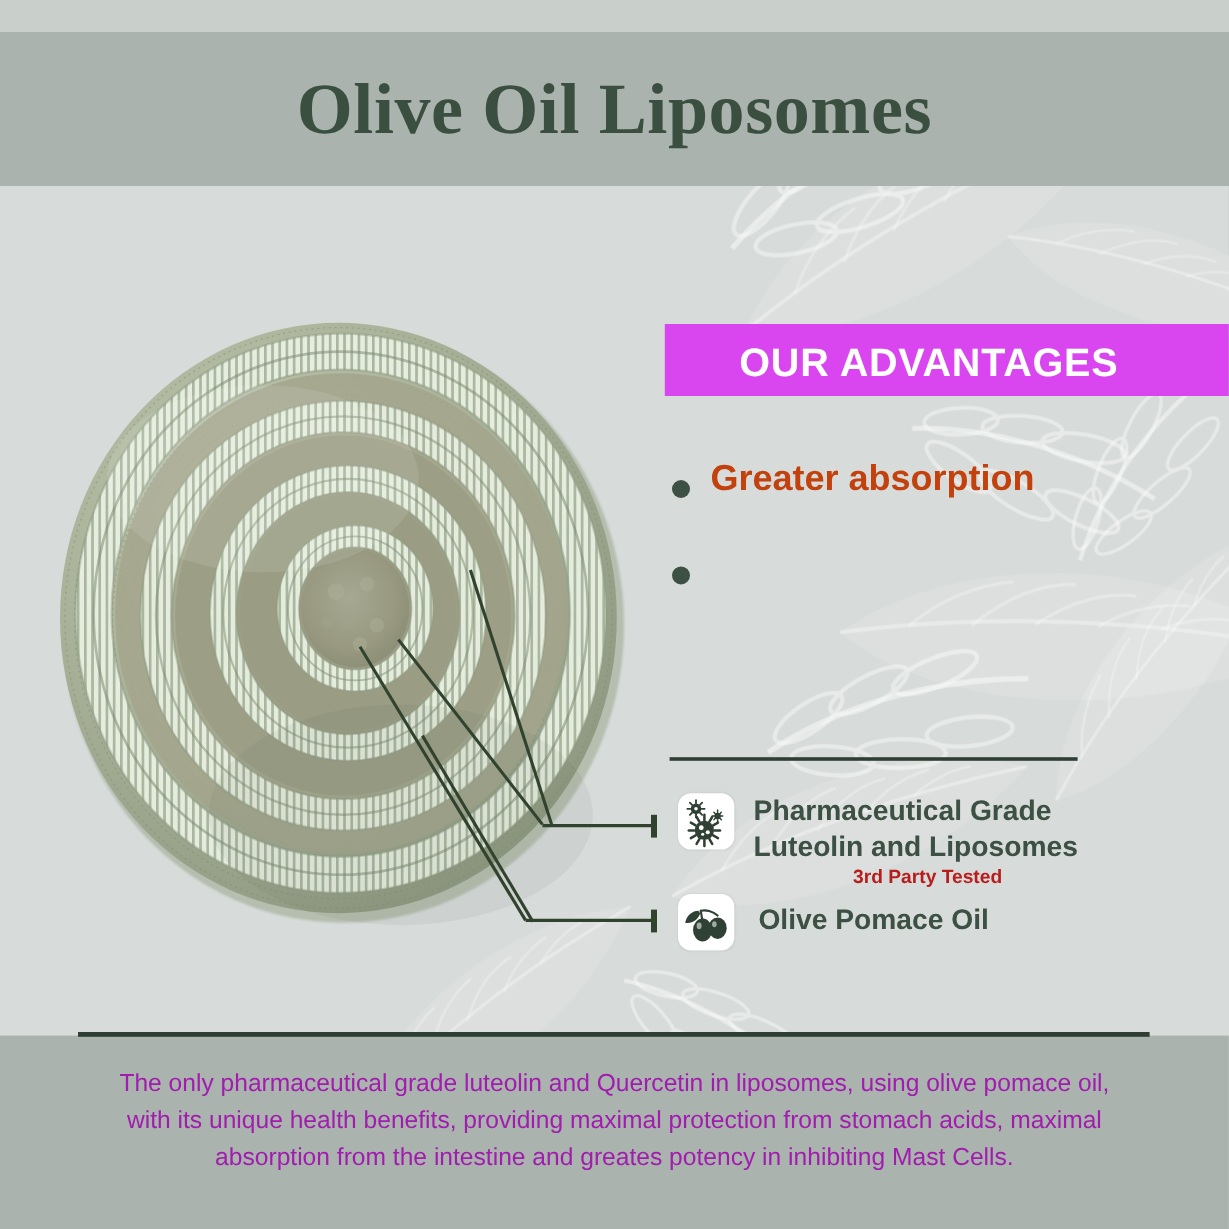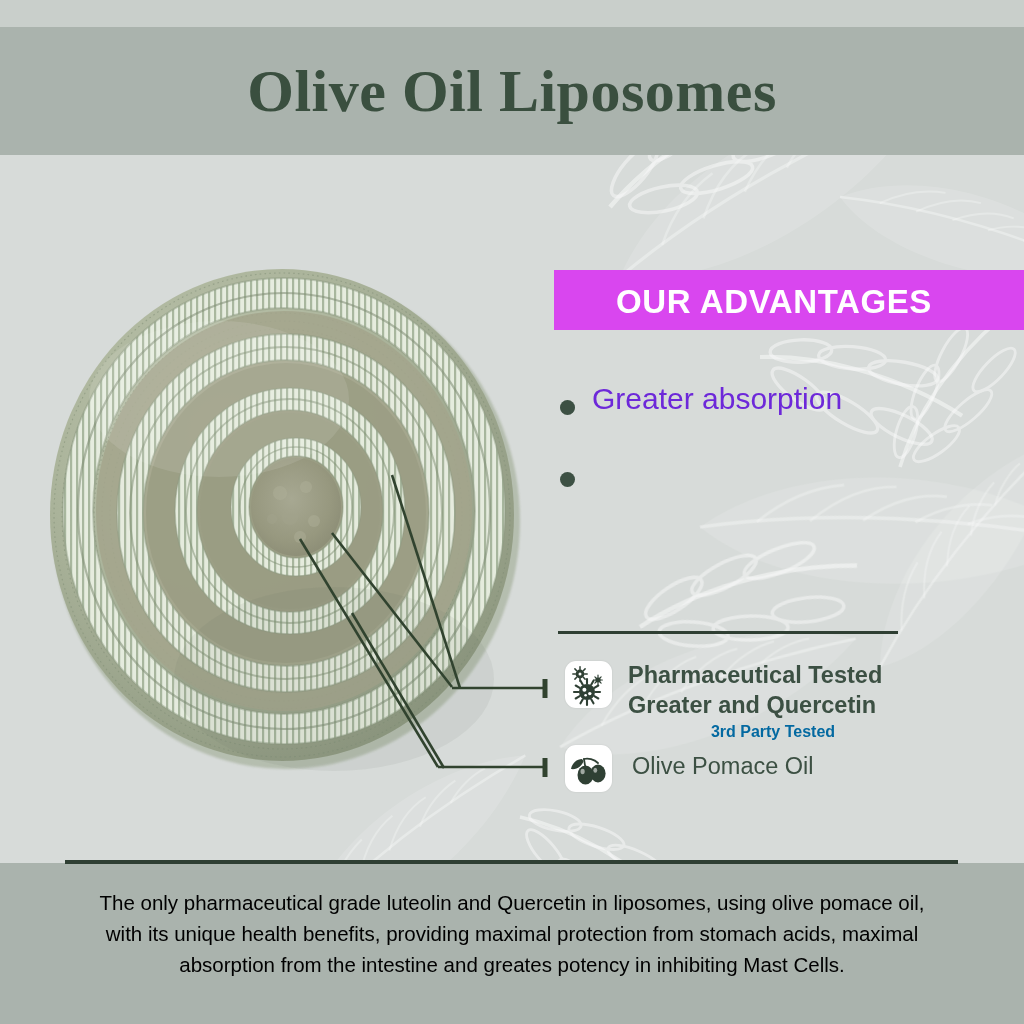--- a/index.html
+++ b/index.html
@@ -61,21 +61,21 @@
     height: 4px;
     background: #2f3f33;
   }
   .footer-text {
     position: absolute;
     left: 90px; top: 860px;
     width: 844px;
     text-align: center;
     font-size: 20.5px;
     line-height: 31px;
-    color: #000000;
+    color: #a21caf;
   }
 
   
   .liposome {
     position: absolute;
     left: 34px; top: 222px;
     width: 510px;
     height: 540px;
   }
 
@@ -111,22 +111,22 @@
     position: absolute;
     left: 6px; top: 21px;
     width: 15px; height: 15px;
     border-radius: 50%;
     background: #3c5043;
   }
   .bullet-label {
     position: absolute;
     left: 38px; top: 3px;
     font-size: 30px;
-    font-weight: normal;
-    color: #6d28d9;
+    font-weight: bold;
+    color: #c2410c;
     white-space: nowrap;
   }
 
   .mid-rule {
     position: absolute;
     left: 558px; top: 604px;
     width: 340px;
     height: 3px;
     background: #2f3f33;
   }
@@ -152,27 +152,27 @@
     line-height: 30px;
     color: #3c5043;
   }
   .badge-sub {
     position: absolute;
     left: 628px; top: 696px;
     width: 290px;
     text-align: center;
     font-size: 16px;
     font-weight: bold;
-    color: #0369a1;
+    color: #b91c1c;
   }
   .badge-text-olive {
     position: absolute;
     left: 632px; top: 726px;
     font-size: 23.5px;
-    font-weight: normal;
+    font-weight: bold;
     color: #3c5043;
     white-space: nowrap;
   }
 
   
   .leaders {
     position: absolute;
     inset: 0;
     pointer-events: none;
   }
@@ -414,22 +414,22 @@
           </g>
           <circle cx="-2.6" cy="-2.2" r="2" fill="#ffffff"></circle>
           <circle cx="2.8" cy="1.6" r="1.7" fill="#ffffff"></circle>
           <circle cx="-1.4" cy="3.2" r="1.3" fill="#ffffff"></circle>
         </g>
       </g>
     </svg>
   </div>
 
   <div class="badge-text-pharma">
-    <div>Pharmaceutical Tested</div>
-    <div>Greater and Quercetin</div>
+    <div>Pharmaceutical Grade</div>
+    <div>Luteolin and Liposomes</div>
   </div>
   <div class="badge-sub">3rd Party Tested</div>
 
   <div class="badge" id="badge-olive">
     <svg width="47" height="47" viewBox="0 0 47 47">
       <g fill="#2f4034">
 
         <path d="M19 14 C23 13 29 14 33 18" fill="none" stroke="#2f4034" stroke-width="1.8" stroke-linecap="round"></path>
         <path d="M19 14 C19.5 18 20 21 21 24" fill="none" stroke="#2f4034" stroke-width="1.8" stroke-linecap="round"></path>
 

